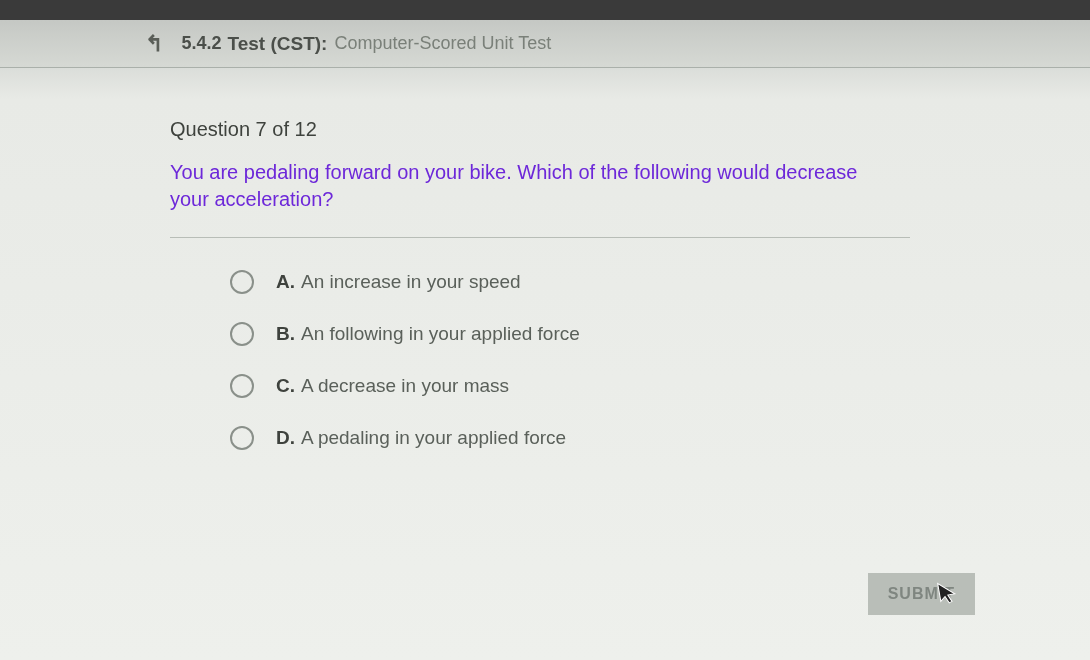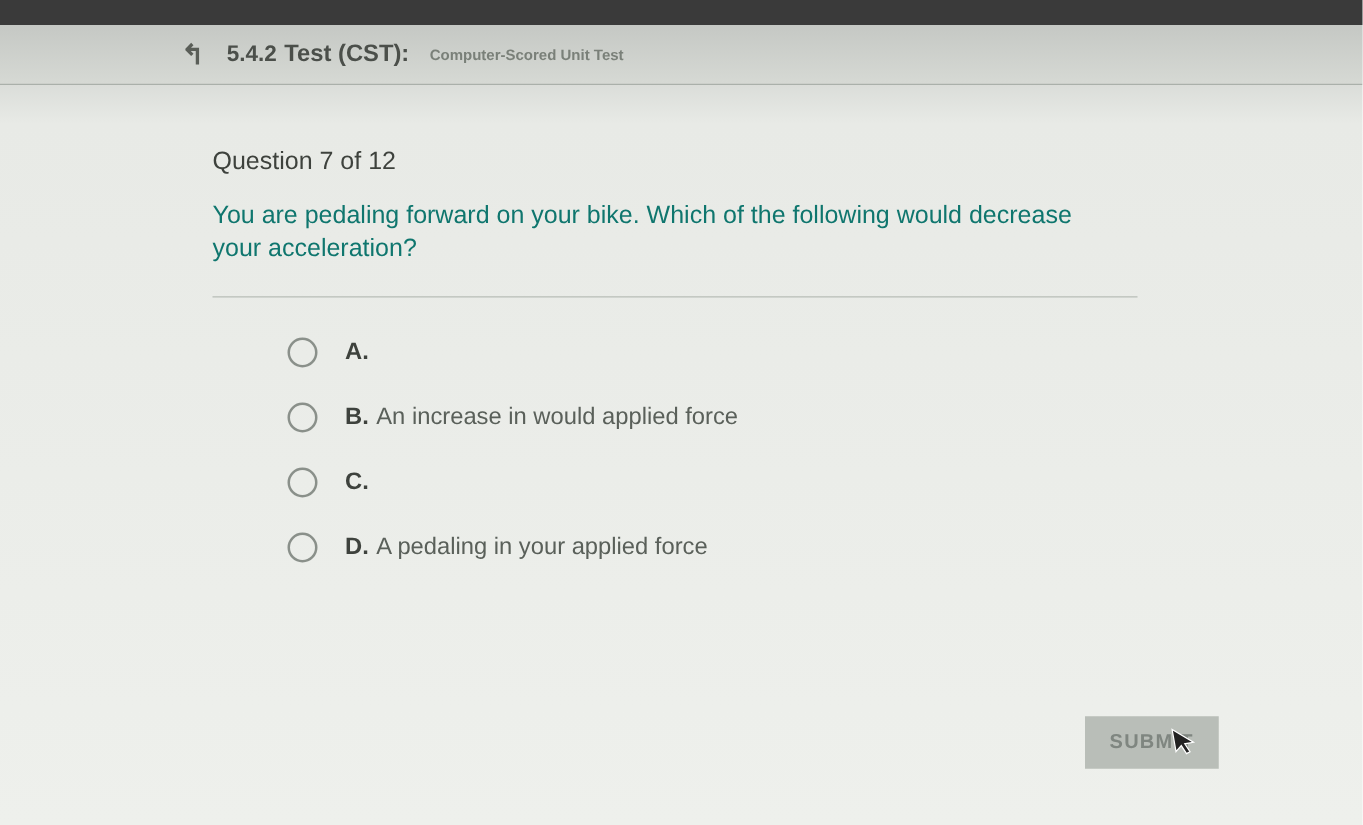--- a/index.html
+++ b/index.html
@@ -32,36 +32,35 @@
       font-size: 18px;
       margin-right: 6px;
     }
     .header-label {
       font-weight: bold;
       color: #4b4f4a;
       font-size: 19px;
     }
     .header-sub {
       color: #7a8079;
-      font-size: 12px;
-      margin-left: 13px;
-      font-weight: bold;
+      font-size: 18px;
+      margin-left: 2px;
     }
     .content {
       padding: 50px 120px 0 170px;
     }
     .question-number {
       font-weight: normal;
       font-size: 20px;
       color: #3e423d;
       margin-bottom: 18px;
     }
     .question-text {
       font-size: 20px;
-      color: #0f766e;
+      color: #6d28d9;
       line-height: 1.35;
       margin-bottom: 24px;
       max-width: 720px;
     }
     .divider {
       border: none;
       border-top: 1px solid #b8bdb7;
       margin-bottom: 32px;
       max-width: 740px;
     }
@@ -131,31 +130,33 @@
 
 <div class="content">
   <div class="question-number">Question 7 of 12</div>
   <div class="question-text">You are pedaling forward on your bike. Which of the following would decrease your acceleration?</div>
   <hr class="divider">
   <div class="options">
 
     <div class="option">
       <div class="radio"></div>
       <span class="option-letter">A.</span>
+      <span class="option-text">An increase in your speed</span>
     </div>
 
     <div class="option">
       <div class="radio"></div>
       <span class="option-letter">B.</span>
-      <span class="option-text">An increase in would applied force</span>
+      <span class="option-text">An following in your applied force</span>
     </div>
 
     <div class="option">
       <div class="radio"></div>
       <span class="option-letter">C.</span>
+      <span class="option-text">A decrease in your mass</span>
     </div>
 
     <div class="option">
       <div class="radio"></div>
       <span class="option-letter">D.</span>
       <span class="option-text">A pedaling in your applied force</span>
     </div>
 
   </div>
 </div>

